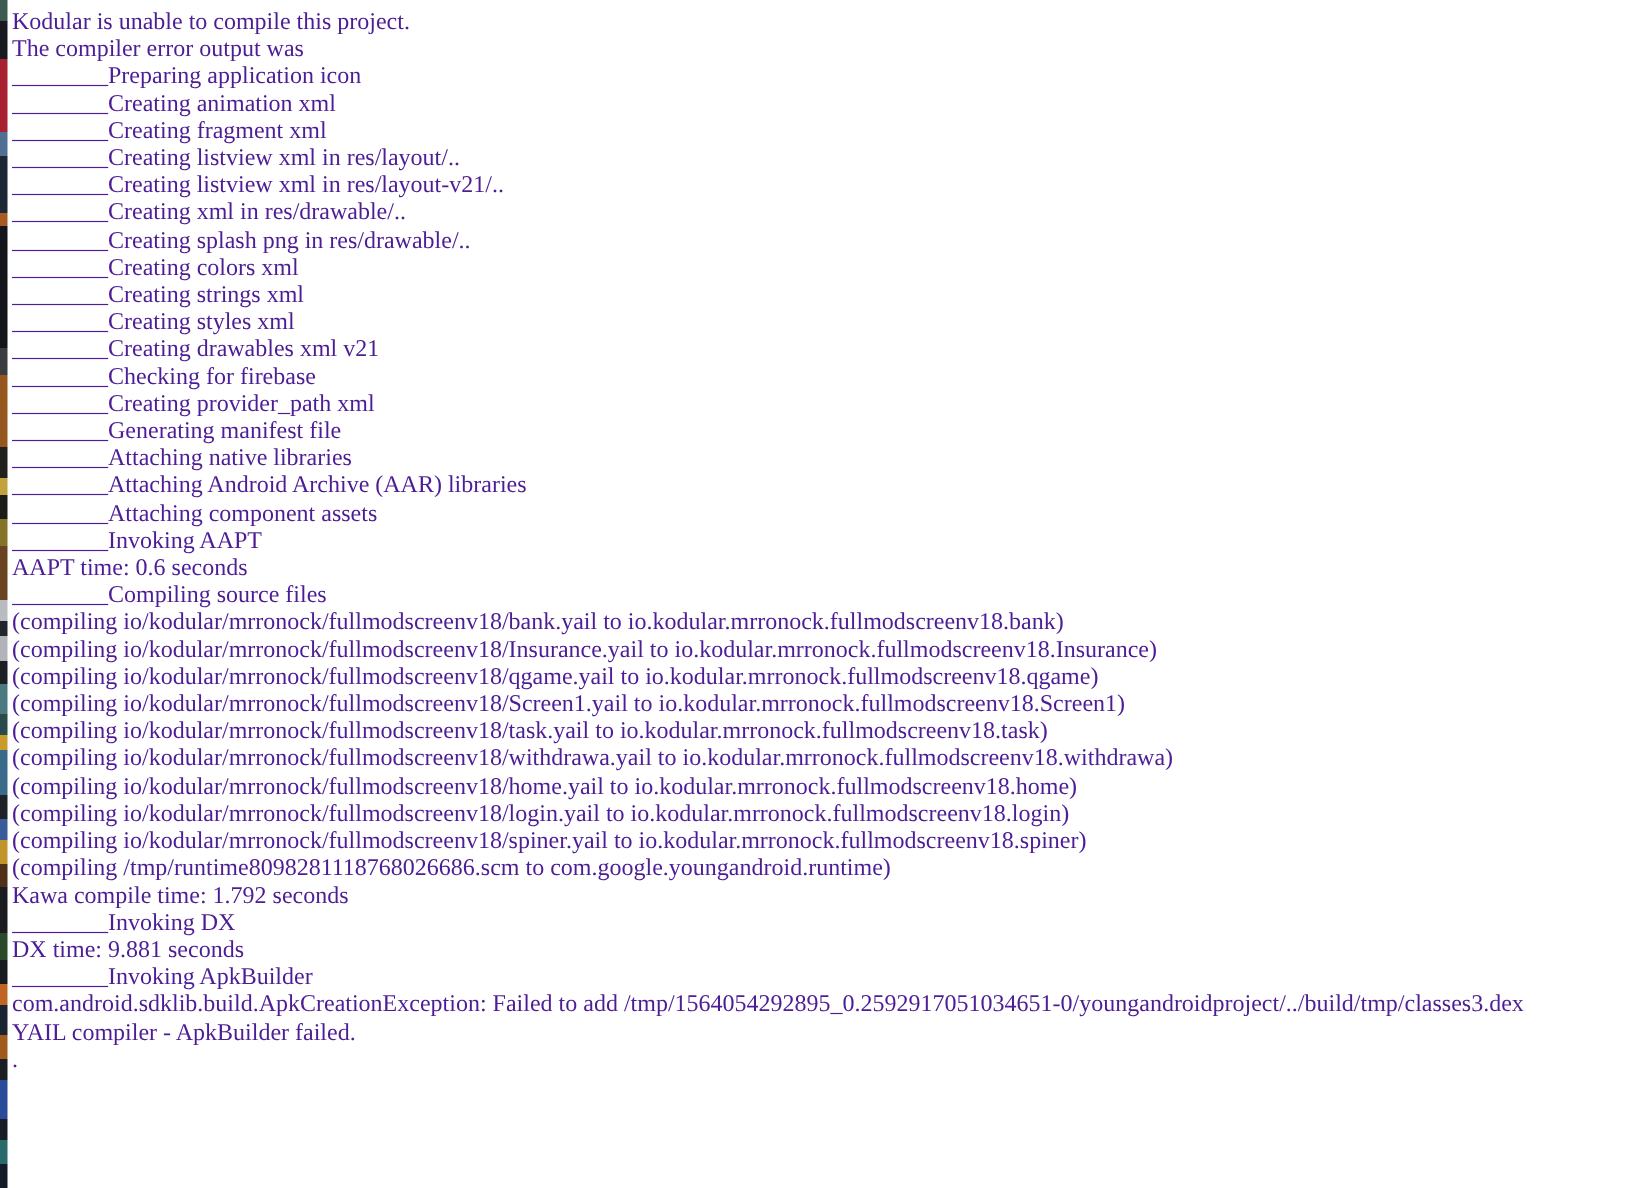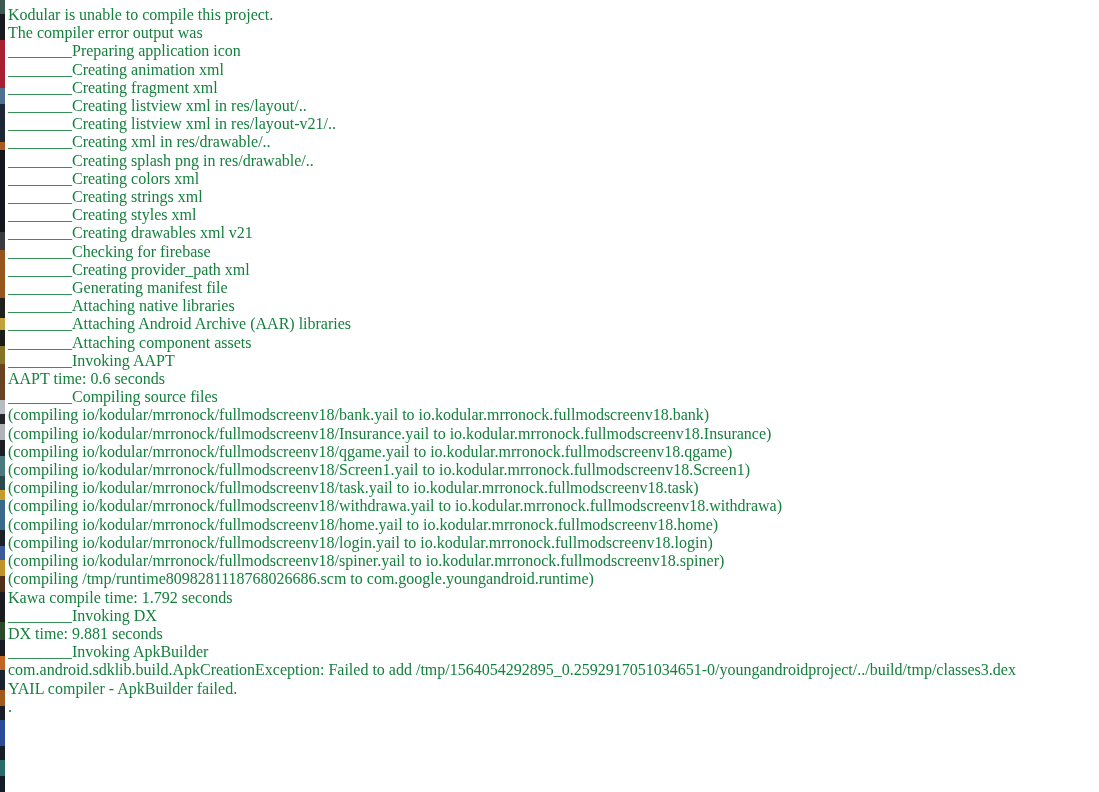--- a/index.html
+++ b/index.html
@@ -27,21 +27,21 @@
   }
   .console {
     position: absolute;
     left: 8px;
     top: 6px;
     right: 0;
     bottom: 0;
     font-family: "Liberation Serif", "DejaVu Serif", serif;
     font-size: 16px;
     line-height: 18.2px;
-    color: #15803d;
+    color: #4c1d95;
     white-space: pre;
     overflow: hidden;
   }
   .console-line {
     white-space: pre;
   }
 </style>
 </head>
 <body>
 

